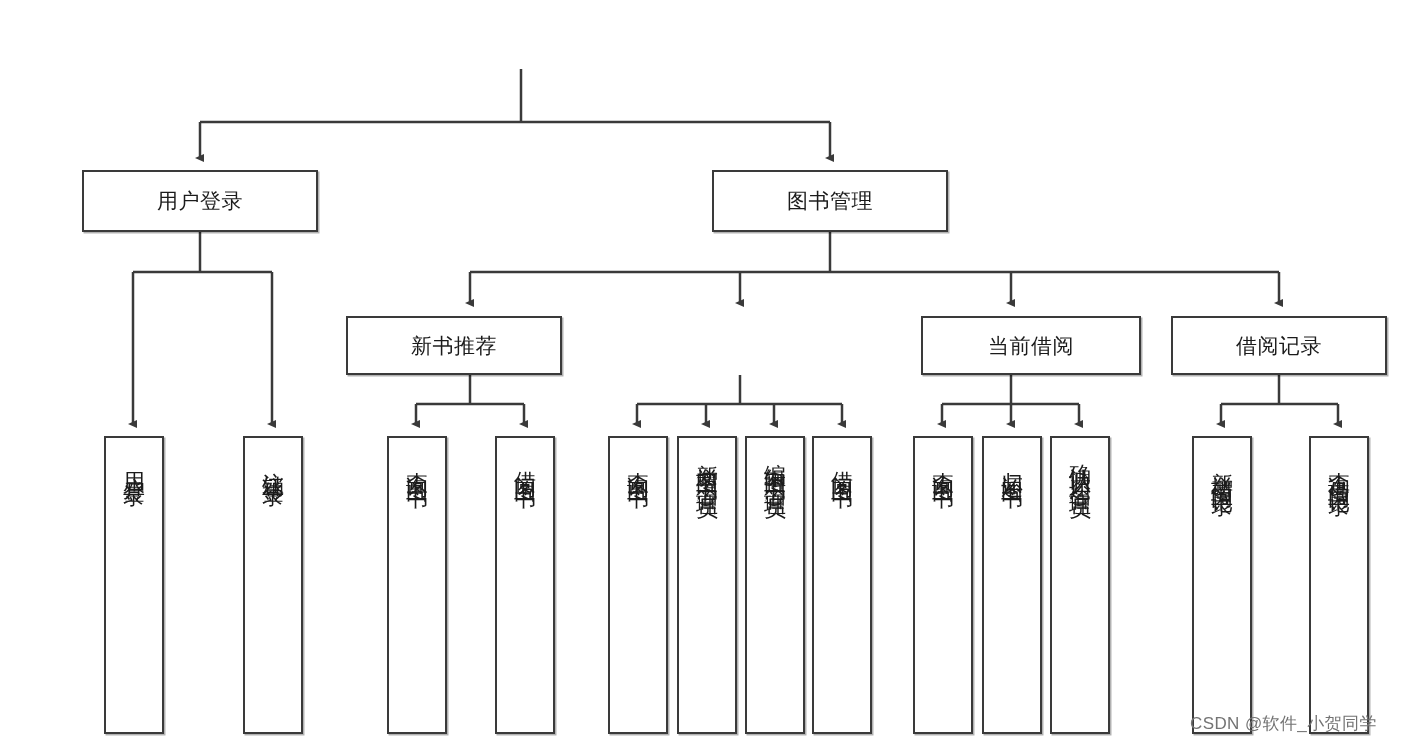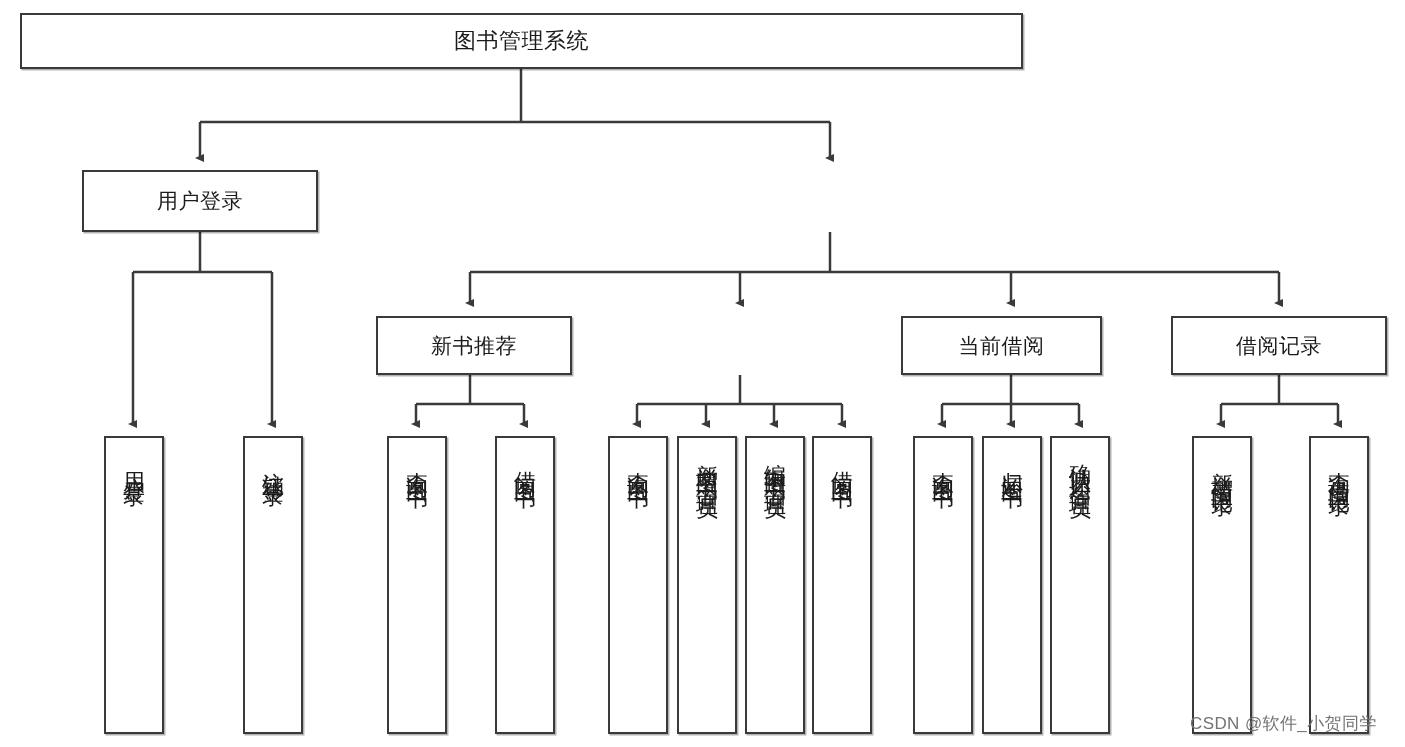--- a/index.html
+++ b/index.html
@@ -120,32 +120,32 @@
       <path d="M1011,404 L1011,424" marker-end="url(#arrow)"></path>
       <path d="M1079,404 L1079,424" marker-end="url(#arrow)"></path>
 
       <path d="M1279,375 L1279,404"></path>
       <path d="M1221,404 L1338,404"></path>
       <path d="M1221,404 L1221,424" marker-end="url(#arrow)"></path>
       <path d="M1338,404 L1338,424" marker-end="url(#arrow)"></path>
     </g>
   </svg>
 
-  <div class="node horiz root" style="left:20px; top:13px; width:1003px; height:56px;">
-    <span class="label">图书管理系统</span>
-  </div>
 
   <div class="node horiz" style="left:82px; top:170px; width:236px; height:62px;">
     <span class="label">用户登录</span>
   </div>
+  <div class="node horiz" style="left:712px; top:170px; width:236px; height:62px;">
+    <span class="label">图书管理</span>
+  </div>
 
-  <div class="node horiz" style="left:376px; top:316px; width:196px; height:59px;">
+  <div class="node horiz" style="left:346px; top:316px; width:216px; height:59px;">
     <span class="label">新书推荐</span>
   </div>
-  <div class="node horiz" style="left:901px; top:316px; width:201px; height:59px;">
+  <div class="node horiz" style="left:921px; top:316px; width:220px; height:59px;">
     <span class="label">当前借阅</span>
   </div>
   <div class="node horiz" style="left:1171px; top:316px; width:216px; height:59px;">
     <span class="label">借阅记录</span>
   </div>
 
   <div class="node vert" style="left:104px; top:436px; width:60px; height:298px;">
     <span class="label">用户登录</span>
   </div>
   <div class="node vert" style="left:243px; top:436px; width:60px; height:298px;">

